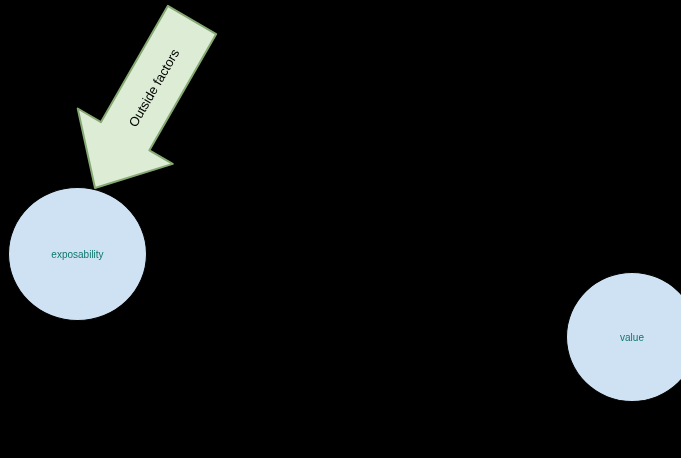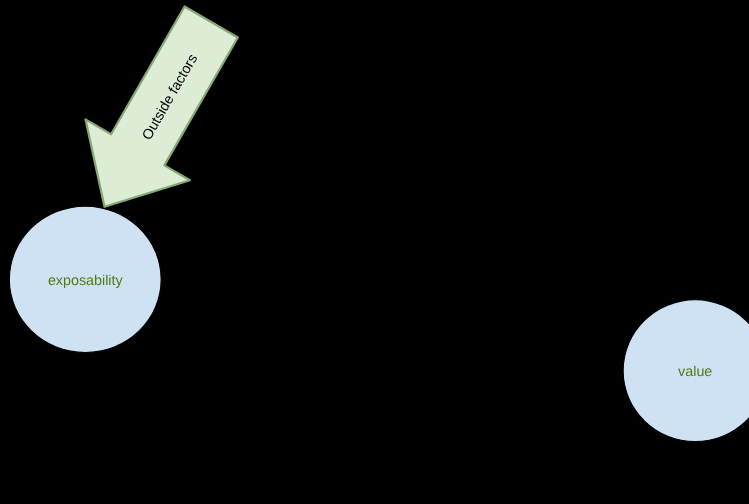--- a/index.html
+++ b/index.html
@@ -25,22 +25,22 @@
     position: absolute;
     border-radius: 50%;
     background: #cfe2f3;
     border: 1.5px solid #000000;
     display: flex;
     align-items: center;
     justify-content: center;
     box-sizing: border-box;
   }
   .node span {
-    font-size: 13px;
-    color: #4d7c0f;
+    font-size: 10px;
+    color: #0f766e;
     white-space: nowrap;
   }
   .node-exposability {
     left: 8px;
     top: 187px;
     width: 139px;
     height: 134px;
   }
   .node-value {
     left: 566px;

